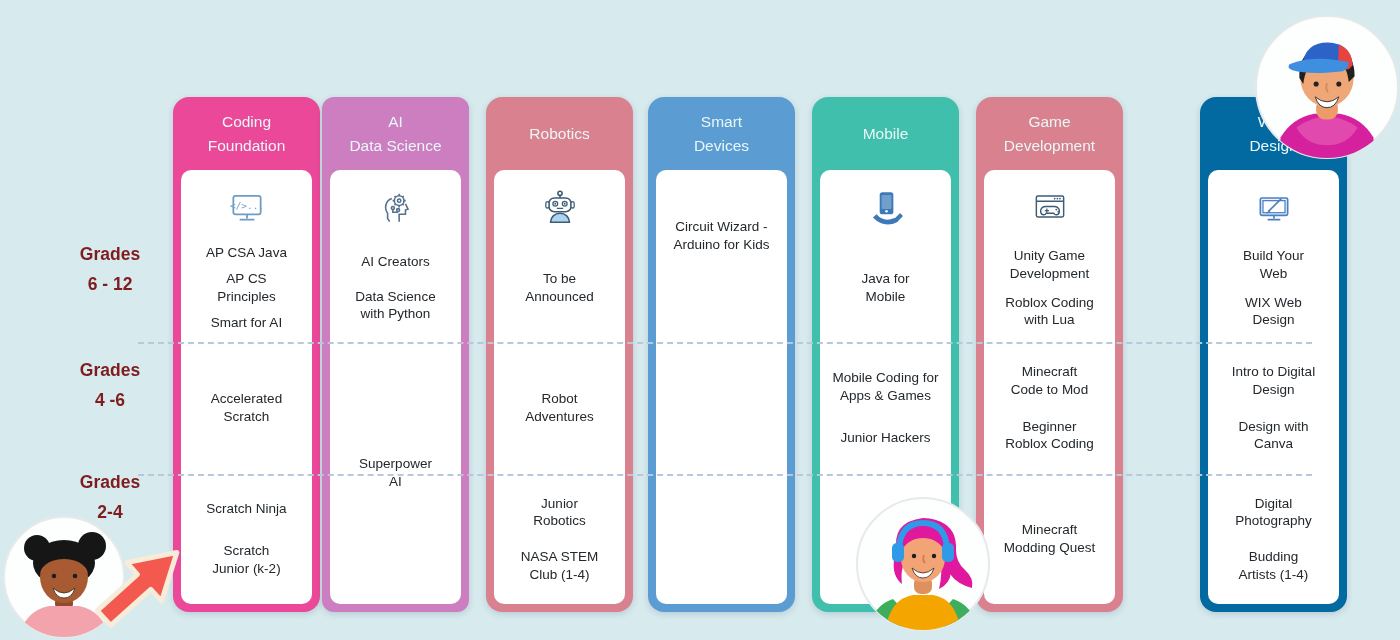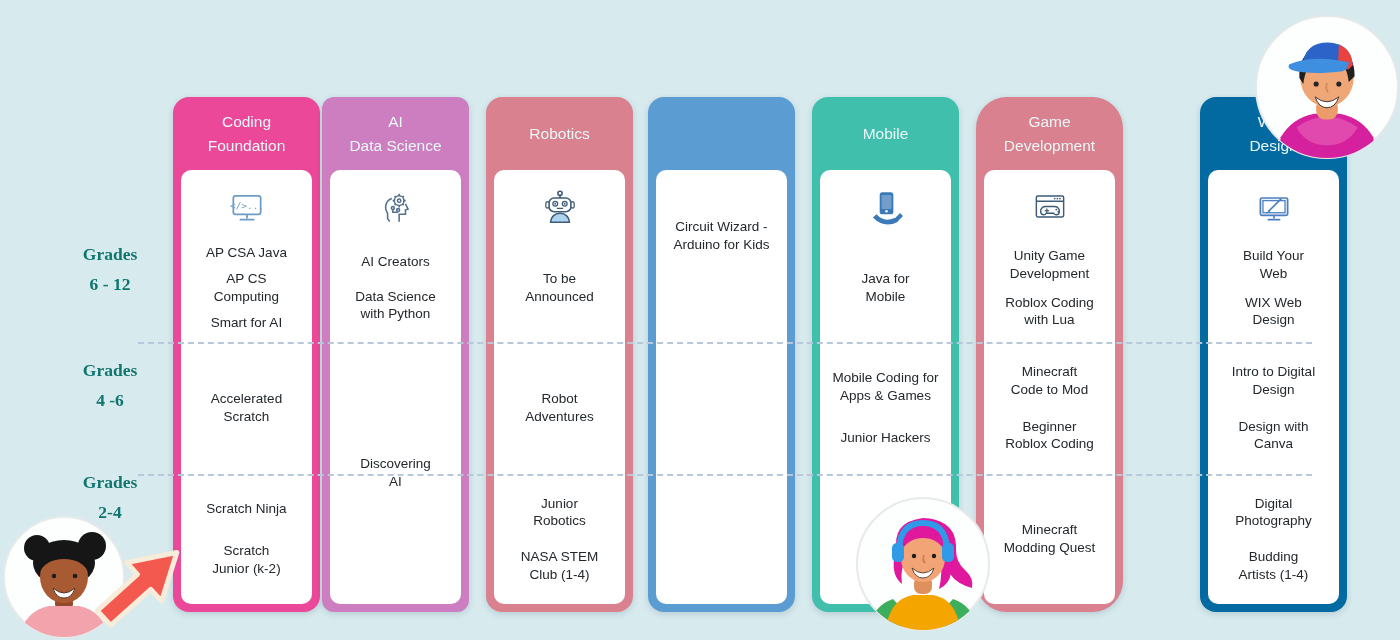--- a/index.html
+++ b/index.html
@@ -12,22 +12,22 @@
   .panel{position:absolute;left:8px;right:8px;top:73px;bottom:8px;background:#ffffff;
          border-radius:10px;display:flex;flex-direction:column;overflow:hidden;}
   .band{box-sizing:border-box;display:flex;flex-direction:column;}
   .band-0{height:172px;}
   .band-1{height:132px;}
   .band-2{flex:1;}
   .icon-slot{height:52px;display:flex;align-items:center;justify-content:center;padding-top:12px;flex:none;}
   .courses{flex:1;display:flex;flex-direction:column;justify-content:space-evenly;align-items:center;
            padding:2px 3px;}
   .course{font-size:13.5px;color:#23282c;text-align:center;line-height:1.3;white-space:pre-line;}
-  .grade-label{position:absolute;width:120px;left:50px;text-align:center;color:#0f766e;
-               font-weight:bold;font-size:17.5px;line-height:1.7;white-space:pre-line;z-index:4;font-family:Liberation Serif, serif;}
+  .grade-label{position:absolute;width:120px;left:50px;text-align:center;color:#7f1d1d;
+               font-weight:bold;font-size:17.5px;line-height:1.7;white-space:pre-line;z-index:4;}
   .dash{position:absolute;left:138px;width:1174px;height:0;border-top:2px dashed #b9c7da;z-index:3;}
   .avatar{position:absolute;z-index:6;}
   .arrow-wrap{position:absolute;z-index:7;}
 </style>
 </head>
 <body>
 
 <div class="stage">
 
   <div>
@@ -48,21 +48,21 @@
               <svg width="42" height="42" viewBox="0 0 40 40">
                 <rect x="7" y="8.5" width="26" height="17.5" rx="2" fill="none" stroke="#6f9cc4" stroke-width="1.7"></rect>
                 <text x="20" y="20.5" font-size="9" fill="#6f9cc4" text-anchor="middle" font-family="DejaVu Sans Mono, monospace">&lt;/&gt;...</text>
                 <line x1="20" y1="26" x2="20" y2="30" stroke="#6f9cc4" stroke-width="1.7"></line>
                 <line x1="13" y1="31" x2="27" y2="31" stroke="#6f9cc4" stroke-width="1.7"></line>
               </svg>
             </div>
             <div class="courses">
               <div class="course">AP CSA Java</div>
               <div class="course">AP CS
-Computing</div>
+Principles</div>
               <div class="course">Smart for AI</div>
             </div>
           </div>
           <div class="band band-1">
             <div class="courses">
               <div class="course">Accelerated
 Scratch</div>
             </div>
           </div>
           <div class="band band-2">
@@ -91,21 +91,21 @@
               </svg>
             </div>
             <div class="courses">
               <div class="course">AI Creators</div>
               <div class="course">Data Science
 with Python</div>
             </div>
           </div>
           <div class="band band-2">
             <div class="courses">
-              <div class="course">Discovering
+              <div class="course">Superpower
 AI</div>
             </div>
           </div>
         </div>
       </div>
       <div class="column" style="left: 486px; background: rgb(217, 129, 143);">
         <div class="col-title">Robotics</div>
         <div class="panel">
           <div class="band band-0">
             <div class="icon-slot">
@@ -138,20 +138,22 @@
             <div class="courses">
               <div class="course">Junior
 Robotics</div>
               <div class="course">NASA STEM
 Club (1-4)</div>
             </div>
           </div>
         </div>
       </div>
       <div class="column" style="left: 648px; background: rgb(91, 156, 211);">
+        <div class="col-title">Smart
+Devices</div>
         <div class="panel">
           <div class="band band-1">
             <div class="courses">
               <div class="course">Circuit Wizard -
 Arduino for Kids</div>
             </div>
           </div>
         </div>
       </div>
       <div class="column" style="left: 812px; background: rgb(63, 191, 172);">
@@ -177,21 +179,21 @@
               <div class="course">Mobile Coding for
 Apps &amp; Games</div>
               <div class="course">Junior Hackers</div>
             </div>
           </div>
           <div class="band band-2">
             <div class="courses"></div>
           </div>
         </div>
       </div>
-      <div class="column" style="left: 976px; background: rgb(217, 129, 143); border-radius: 31px;">
+      <div class="column" style="left: 976px; background: rgb(217, 129, 143);">
         <div class="col-title">Game
 Development</div>
         <div class="panel">
           <div class="band band-0">
             <div class="icon-slot">
               <svg width="42" height="42" viewBox="0 0 40 40" fill="none" stroke="#3e5c77" stroke-width="1.4">
                 <rect x="7" y="8.5" width="26" height="20" rx="1.5"></rect>
                 <line x1="7" y1="13.5" x2="33" y2="13.5"></line>
                 <circle cx="24.5" cy="11" r="0.8" fill="#3e5c77" stroke="none"></circle>
                 <circle cx="27" cy="11" r="0.8" fill="#3e5c77" stroke="none"></circle>

